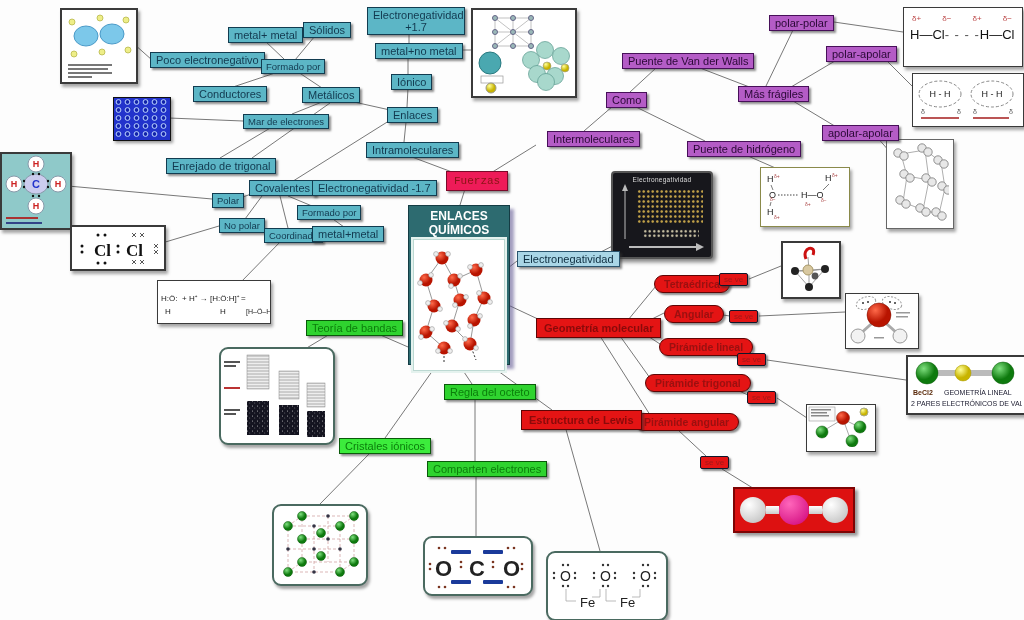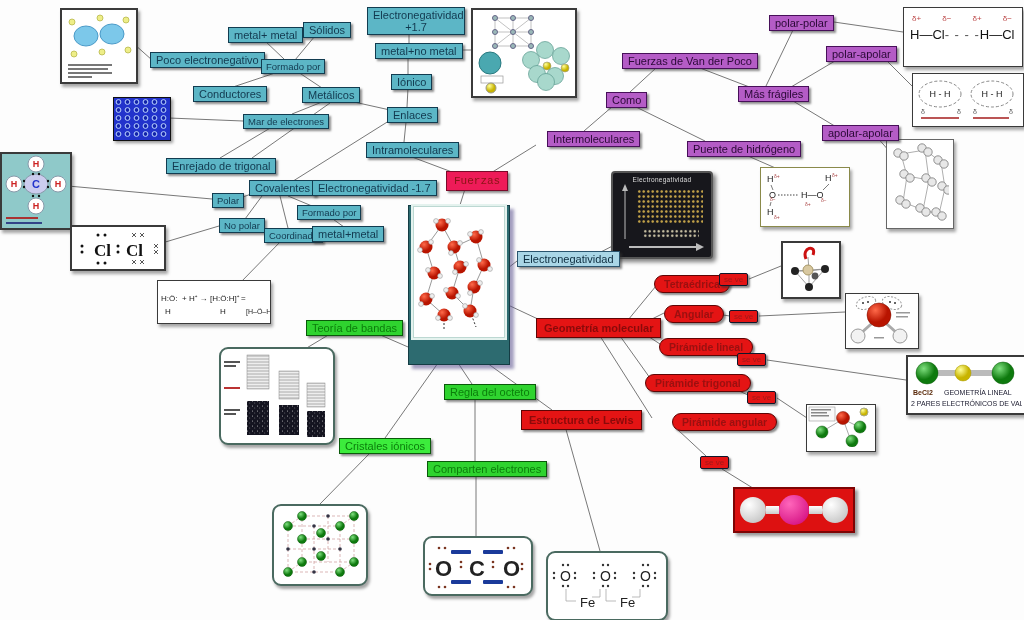--- a/index.html
+++ b/index.html
@@ -111,20 +111,21 @@
       <line x1="219" y1="226" x2="162" y2="243"></line>
       <line x1="288" y1="196" x2="312" y2="206"></line>
       <line x1="330" y1="217" x2="344" y2="227"></line>
       <line x1="280" y1="196" x2="288" y2="228"></line>
       <line x1="282" y1="240" x2="240" y2="283"></line>
       <line x1="302" y1="192" x2="312" y2="190"></line>
       <line x1="330" y1="103" x2="252" y2="158"></line>
     </svg>
 
   <div id="main-box">
+    <div id="main-title">ENLACES QUÍMICOS</div>
     <div id="main-inner">
       <svg width="90" height="128" viewBox="0 0 90 128">
         <defs>
           <radialGradient id="rg" cx="35%" cy="30%">
               <stop offset="0%" stop-color="#ff6a4a"></stop>
               <stop offset="100%" stop-color="#b81400"></stop>
             </radialGradient>
           <radialGradient id="gg" cx="35%" cy="30%">
               <stop offset="0%" stop-color="#7fe07f"></stop>
               <stop offset="100%" stop-color="#0e7a0e"></stop>
@@ -702,34 +703,34 @@
     <div class="node teal" style="left: 366px; top: 142px;">Intramoleculares</div>
     <div class="node teal" style="left: 249px; top: 180px;">Covalentes</div>
     <div class="node teal" style="left: 312px; top: 180px;">Electronegatividad -1.7</div>
     <div class="node teal-sm" style="left: 212px; top: 193px;">Polar</div>
     <div class="node teal-sm" style="left: 297px; top: 205px;">Formado por</div>
     <div class="node teal-sm" style="left: 219px; top: 218px;">No polar</div>
     <div class="node teal-sm" style="left: 264px; top: 228px;">Coordinado</div>
     <div class="node teal" style="left: 312px; top: 226px;">metal+metal</div>
     <div class="node crimson" style="left: 446px; top: 171px; font-family: Liberation Mono, monospace;">Fuerzas</div>
     <div class="node purple" style="left: 547px; top: 131px; text-align: right;">Intermoleculares</div>
-    <div class="node purple" style="left: 622px; top: 53px;">Fuerzas  de Van der Poco</div>
+    <div class="node purple" style="left: 622px; top: 53px;">Puente  de Van der Walls</div>
     <div class="node purple" style="left: 606px; top: 92px;">Como</div>
     <div class="node purple" style="left: 738px; top: 86px;">Más frágiles</div>
     <div class="node purple" style="left: 769px; top: 15px;">polar-polar</div>
     <div class="node purple" style="left: 826px; top: 46px;">polar-apolar</div>
     <div class="node purple" style="left: 822px; top: 125px;">apolar-apolar</div>
     <div class="node purple" style="left: 687px; top: 141px;">Puente de hidrógeno</div>
     <div class="node cyan" style="left: 517px; top: 251px;">Electronegatividad</div>
     <div class="node red-rect" style="left: 536px; top: 318px;">Geometría molecular</div>
     <div class="node red-round" style="left: 654px; top: 275px;">Tetraédrica</div>
     <div class="node red-round" style="left: 664px; top: 305px;">Angular</div>
     <div class="node red-round" style="left: 659px; top: 338px;">Pirámide lineal</div>
     <div class="node red-round" style="left: 645px; top: 374px;">Pirámide trigonal</div>
-    <div class="node red-round" style="left: 672px; top: 413px; text-align: center;">Pirámide angular</div>
+    <div class="node red-round" style="left: 634px; top: 413px; text-align: center;">Pirámide angular</div>
     <div class="node se-ve" style="left: 719px; top: 273px;">se ve</div>
     <div class="node se-ve" style="left: 729px; top: 310px;">se ve</div>
     <div class="node se-ve" style="left: 737px; top: 353px;">se ve</div>
     <div class="node se-ve" style="left: 747px; top: 391px;">se ve</div>
     <div class="node se-ve" style="left: 700px; top: 456px;">se ve</div>
     <div class="node green" style="left: 306px; top: 320px;">Teoría de bandas</div>
     <div class="node green" style="left: 444px; top: 384px;">Regla del octeto</div>
     <div class="node red-rect" style="left: 521px; top: 410px;">Estructura de Lewis</div>
     <div class="node green-bright" style="left: 339px; top: 438px;">Cristales iónicos</div>
     <div class="node green" style="left: 427px; top: 461px;">Comparten electrones</div>

